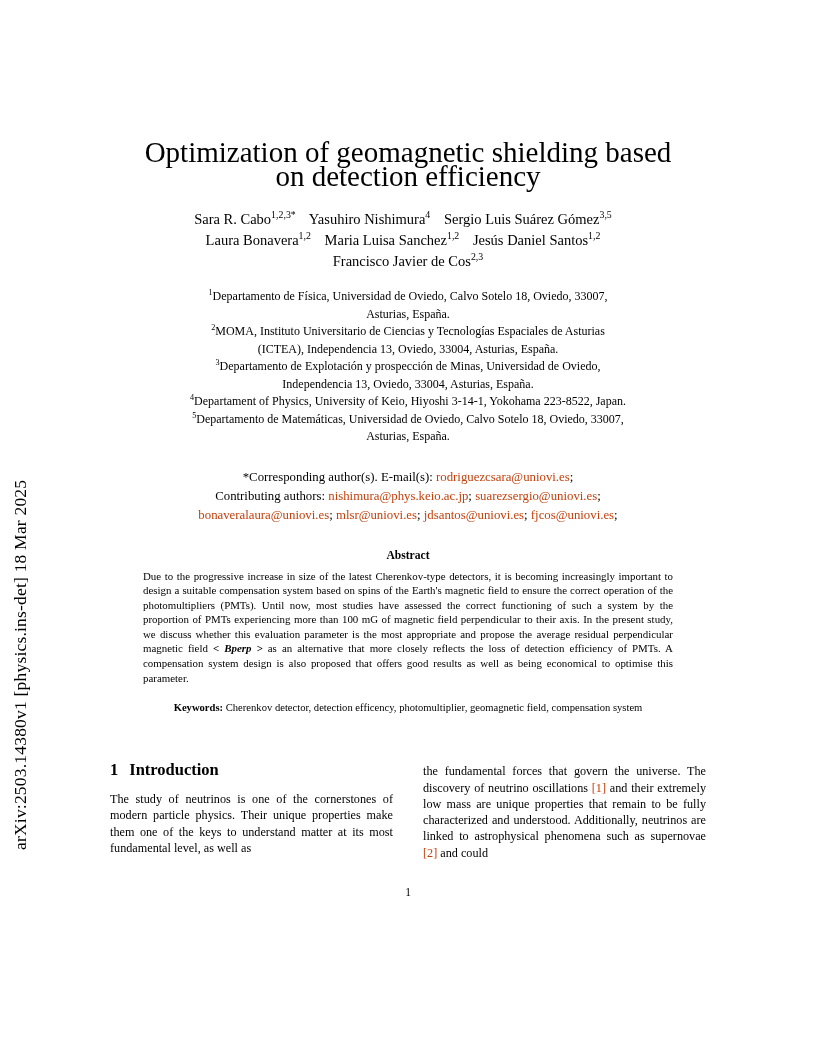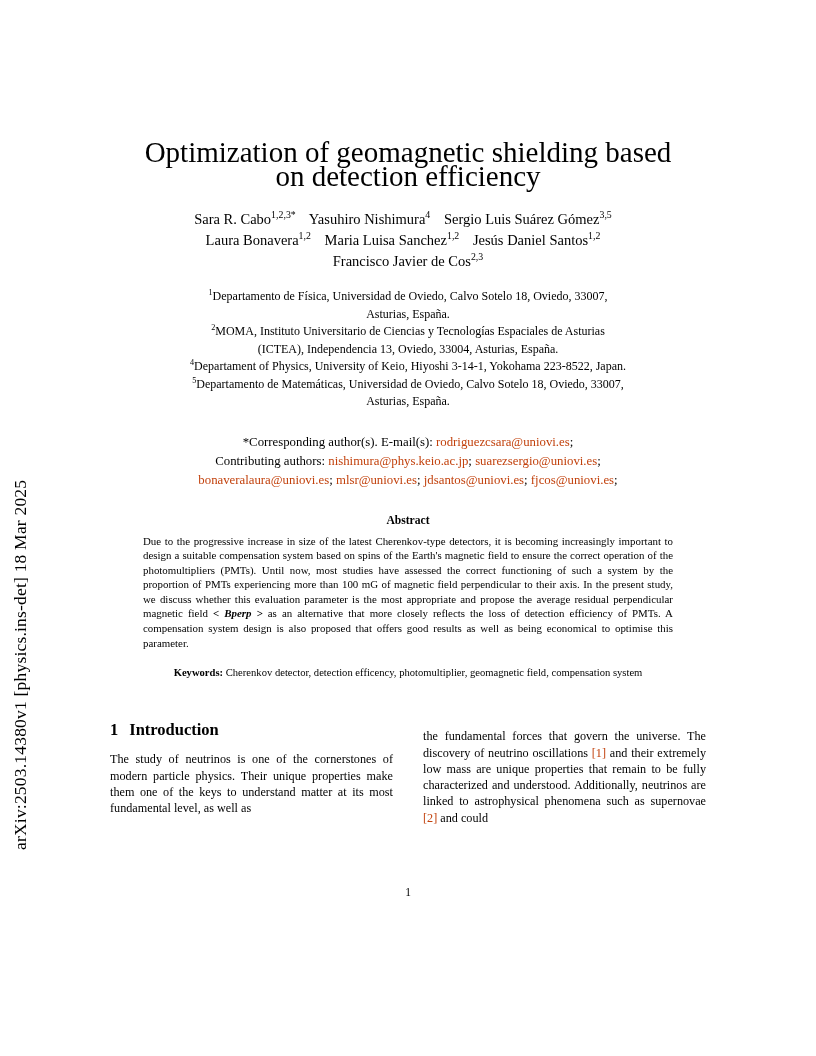--- a/index.html
+++ b/index.html
@@ -93,20 +93,21 @@
     line-height: 14px;
     text-align: center;
   }
   .keywords b { font-weight: bold; }
 
   
   .columns {
     margin-top: 40px;
     display: flex;
     gap: 30px;
+    align-items: center;
   }
   .col { width: 283px; }
   .sec-head {
     font-size: 16.5px;
     font-weight: bold;
     margin: 0 0 11px 0;
   }
   .sec-head .num { margin-right: 11px; }
   .para {
     font-size: 12.2px;
@@ -151,20 +152,24 @@
     <div class="affiliations">
       <div>
         <sup>1</sup><span>Departamento de Física, Universidad de Oviedo, Calvo Sotelo 18, Oviedo, 33007,</span><br>
         <span>Asturias, España.</span>
       </div>
       <div>
         <sup>2</sup><span>MOMA, Instituto Universitario de Ciencias y Tecnologías Espaciales de Asturias</span><br>
         <span>(ICTEA), Independencia 13, Oviedo, 33004, Asturias, España.</span>
       </div>
       <div>
+        <sup>3</sup><span>Departamento de Explotación y prospección de Minas, Universidad de Oviedo,</span><br>
+        <span>Independencia 13, Oviedo, 33004, Asturias, España.</span>
+      </div>
+      <div>
         <sup>4</sup><span>Departament of Physics, University of Keio, Hiyoshi 3-14-1, Yokohama 223-8522, Japan.</span>
       </div>
       <div>
         <sup>5</sup><span>Departamento de Matemáticas, Universidad de Oviedo, Calvo Sotelo 18, Oviedo, 33007,</span><br>
         <span>Asturias, España.</span>
       </div>
     </div>
 
     <div class="emails">
       <div>

